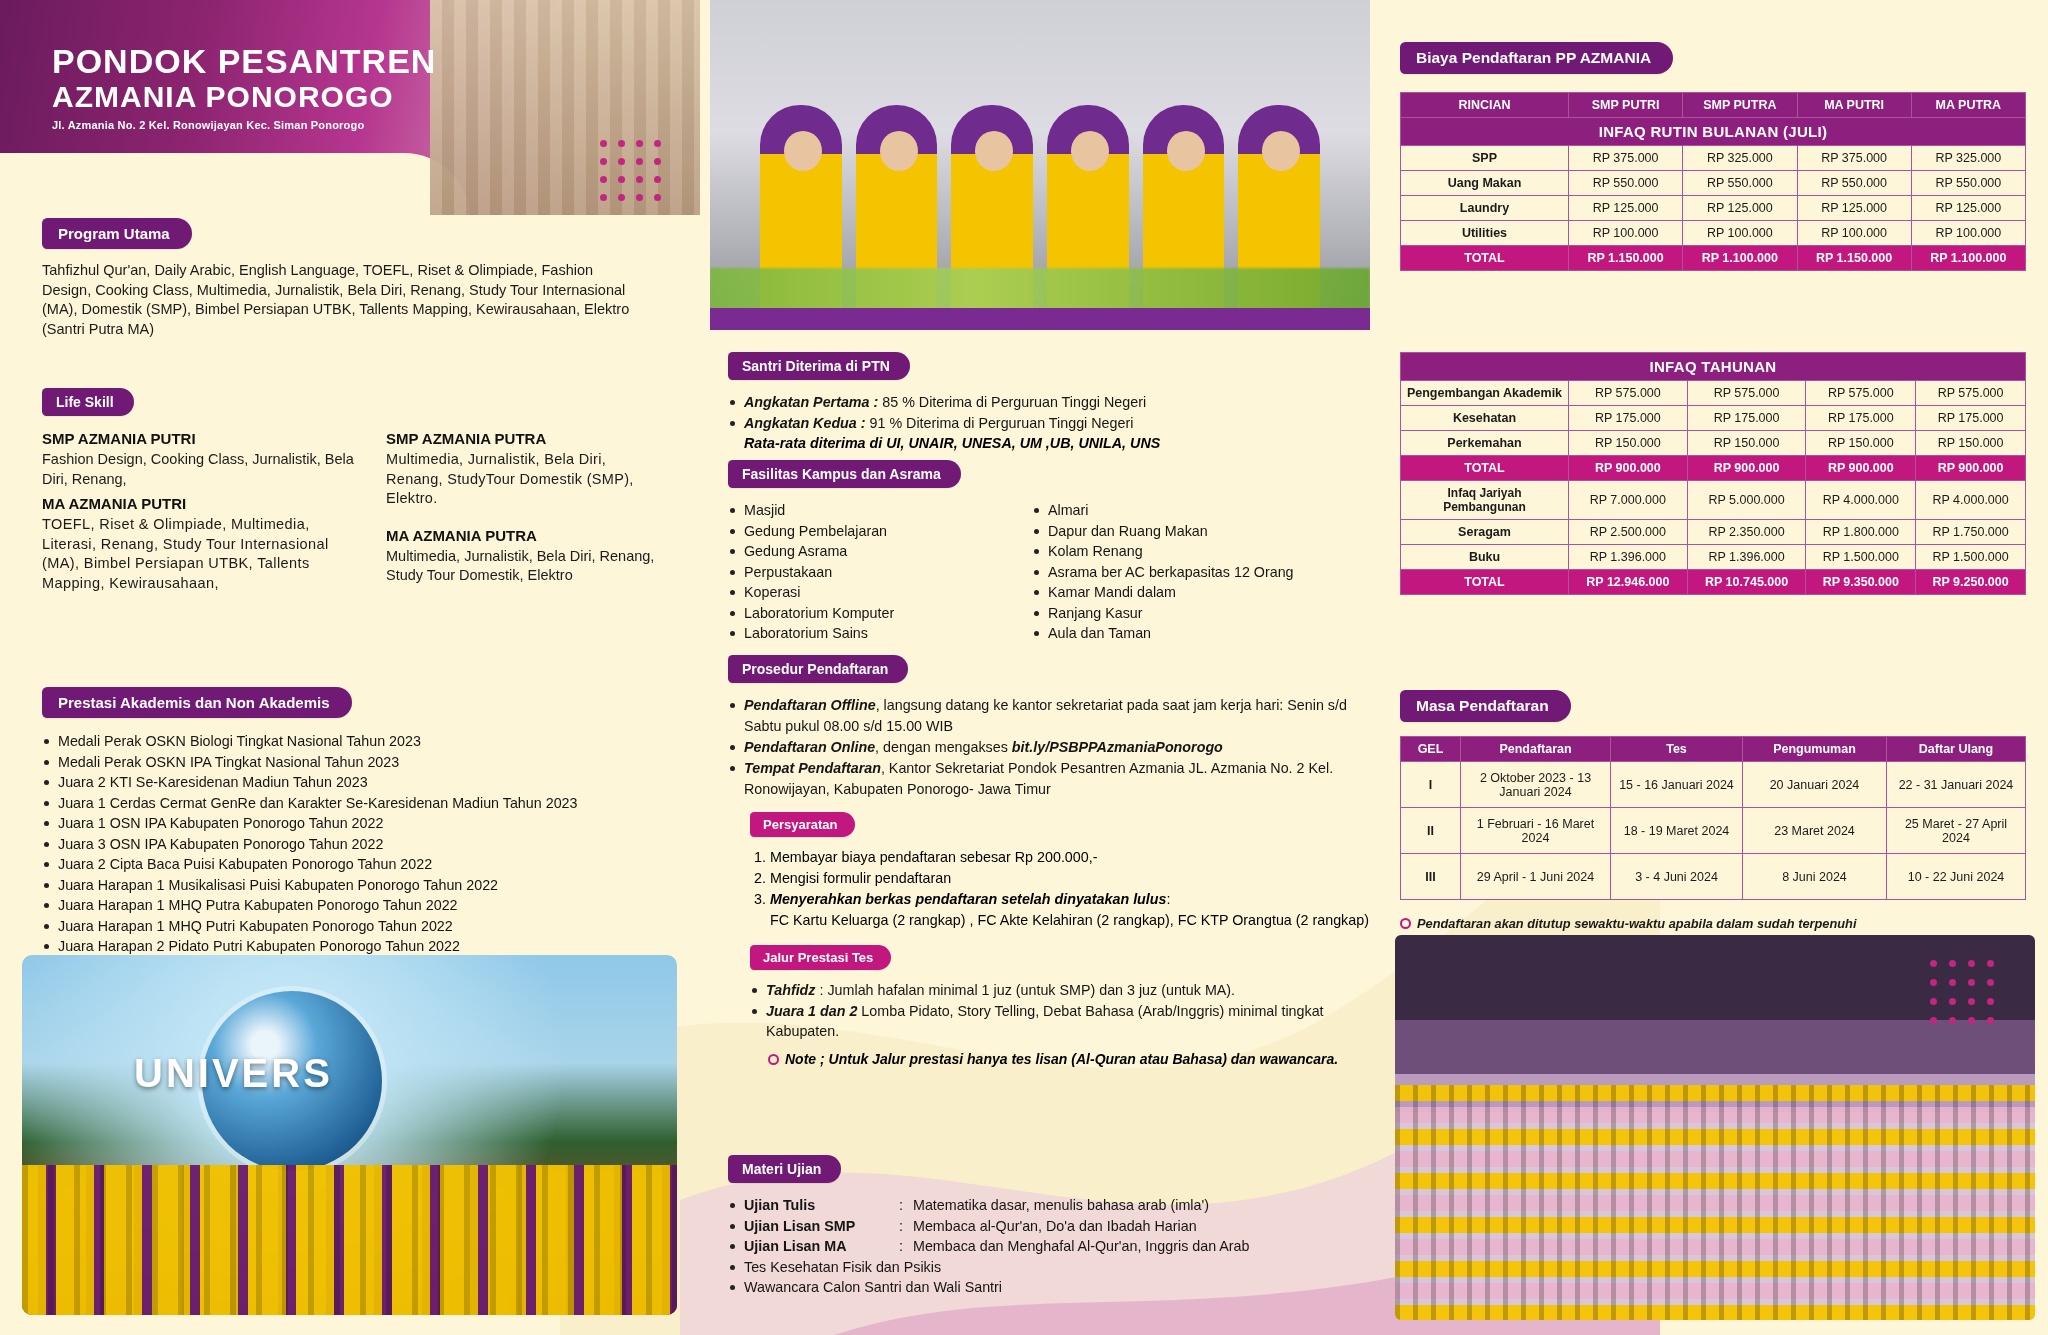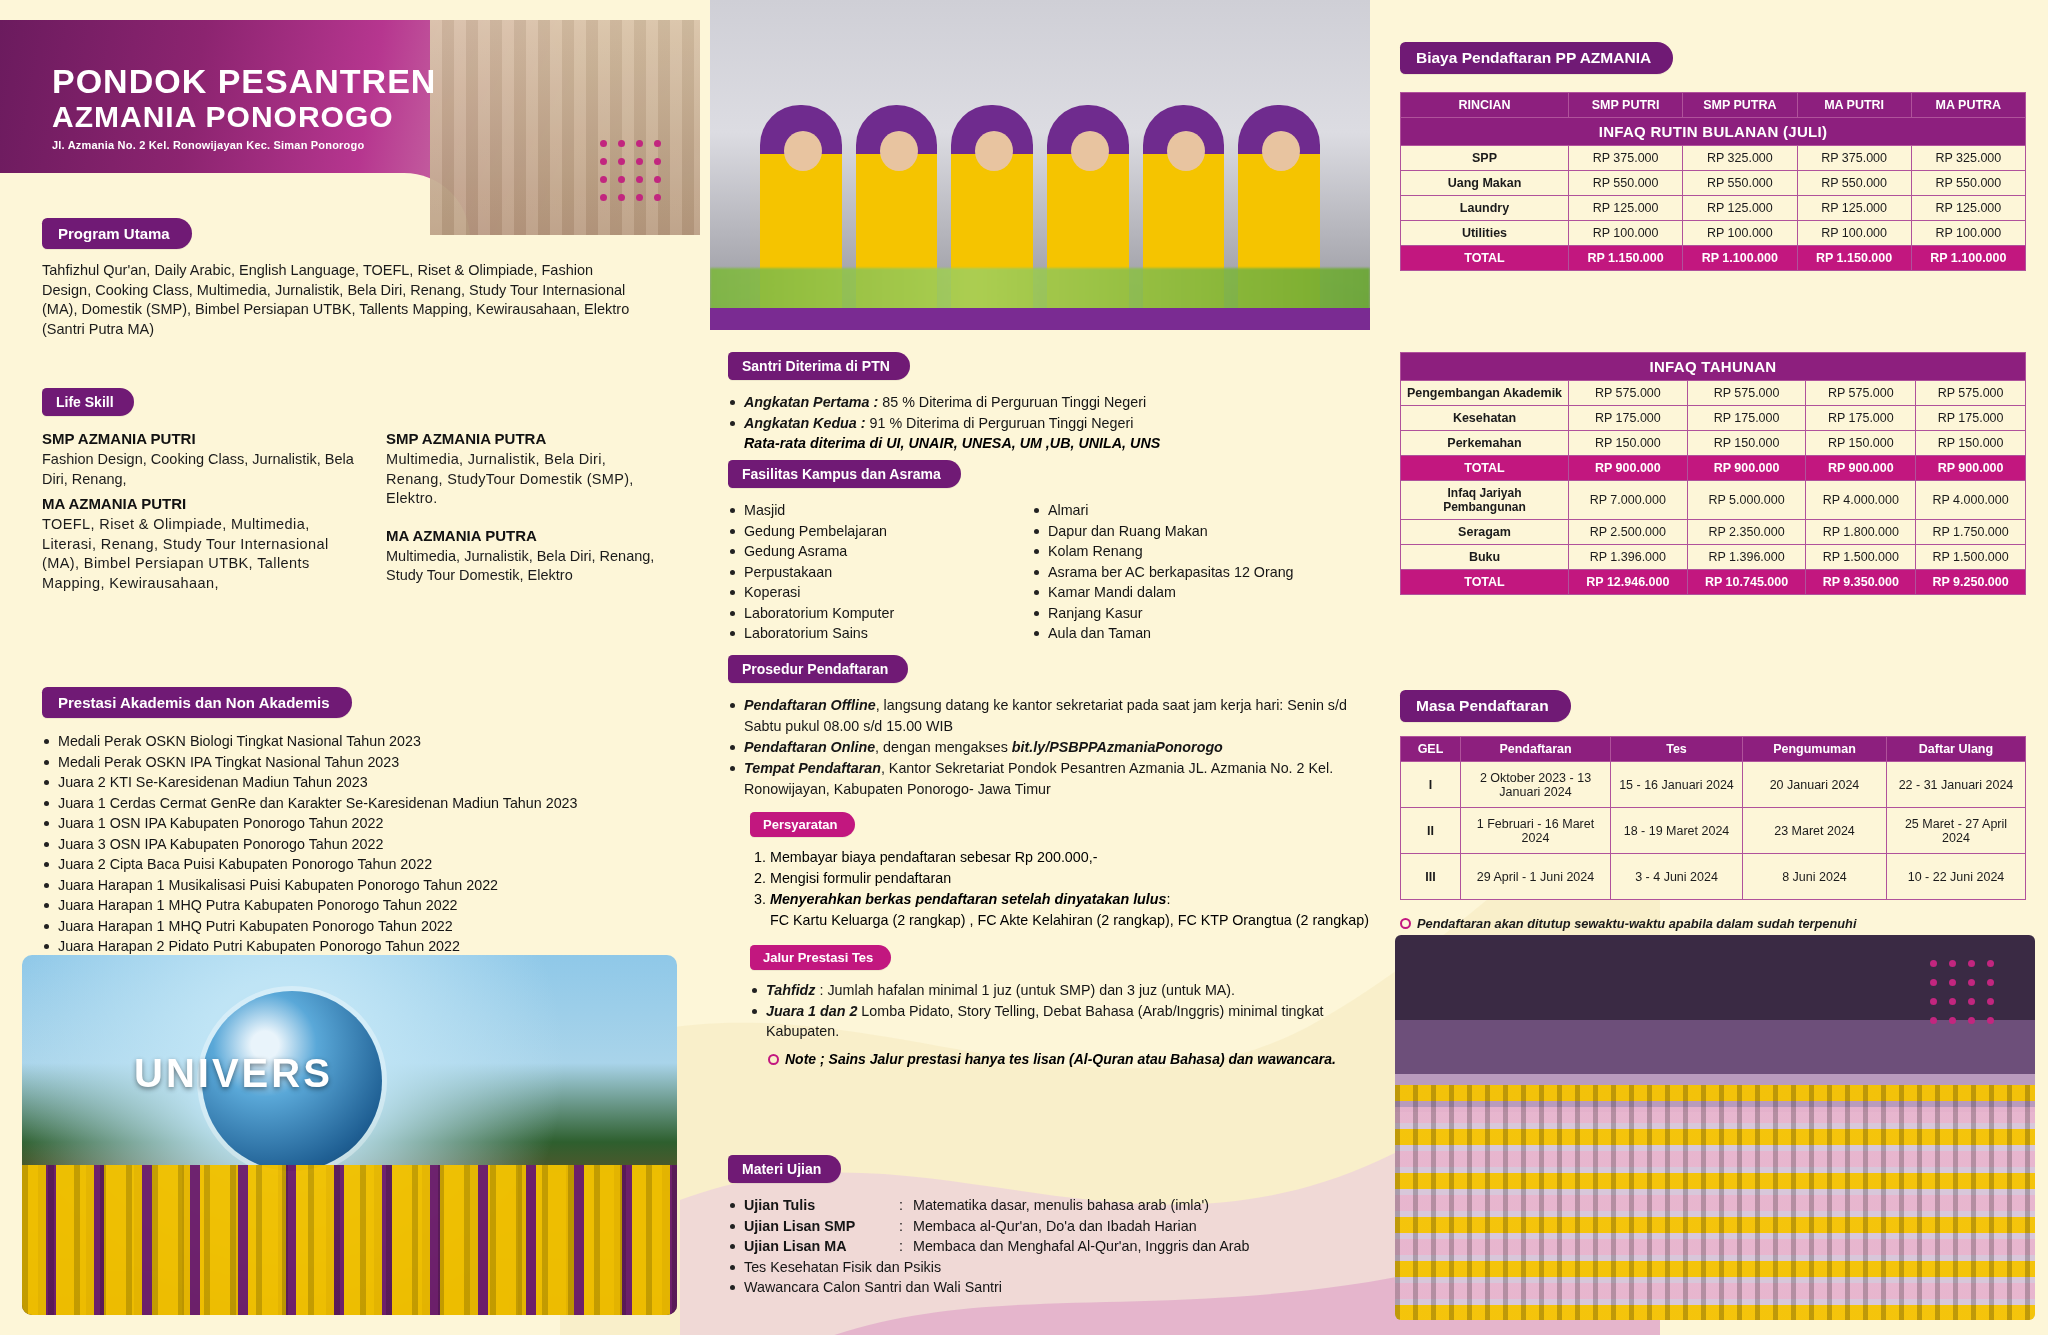--- a/index.html
+++ b/index.html
@@ -11,21 +11,20 @@
     position: relative;
   }
   .page { position: relative; width: 2048px; height: 1335px; background: #fdf6d8; }
 
   
   .col-left { position: absolute; left: 0; top: 0; width: 700px; height: 1335px; }
   .hero-left {
     position: absolute; left: 0; top: 0; width: 700px; height: 215px;
     background: linear-gradient(100deg,#6b1b5e 0%, #8c2470 28%, #b6368f 52%, #c96fa6 68%, #cfa08f 80%, #c9b49a 100%);
     overflow: hidden;
-    margin-top: 20px;
   }
   .hero-left:after {
     content:""; position:absolute; left:430px; top:0; width:270px; height:215px;
     background:
       repeating-linear-gradient(90deg, rgba(255,255,255,.10) 0 12px, rgba(0,0,0,.05) 12px 24px),
       linear-gradient(180deg,#d9c3a6,#b89a7e);
     opacity:.95;
   }
   .hero-left .corner {
     position:absolute; left:0; bottom:-4px; width:470px; height:66px;
@@ -303,21 +302,21 @@
         <ul class="dotlist" style="margin-top:10px;">
           <li>
             <span class="bi">Tahfidz</span>
             <span>: Jumlah hafalan minimal 1 juz (untuk SMP) dan 3 juz (untuk MA).</span>
           </li>
           <li>
             <span class="bi">Juara 1 dan 2</span><span> Lomba Pidato, Story Telling, Debat Bahasa (Arab/Inggris) minimal tingkat Kabupaten.</span>
           </li>
         </ul>
         <div style="margin-top:8px; padding-left:18px;">
-          <span class="red-dot"></span><span class="bi" style="font-size:14px;">Note ; Sains Jalur prestasi hanya tes lisan (Al-Quran atau Bahasa) dan wawancara.</span>
+          <span class="red-dot"></span><span class="bi" style="font-size:14px;">Note ; Untuk Jalur prestasi hanya tes lisan (Al-Quran atau Bahasa) dan wawancara.</span>
         </div>
       </div>
     </div>
 
     <div class="sec" style="left:28px; top:1155px; width:660px;">
       <div class="tag small">Materi Ujian</div>
       <ul class="dotlist" style="margin-top:12px;">
         <li>
           <span class="b" style="display:inline-block; width:155px;">Ujian Tulis</span><span>:</span>
           <span style="margin-left:6px;">Matematika dasar, menulis bahasa arab (imla')</span>

